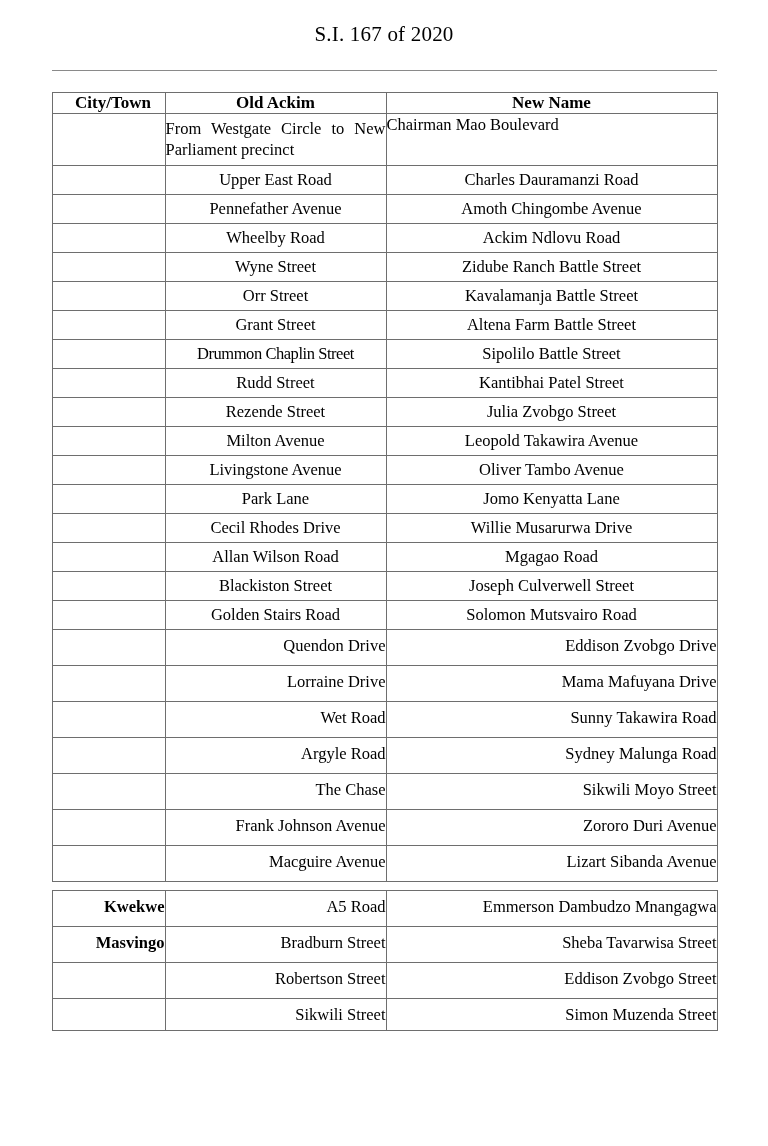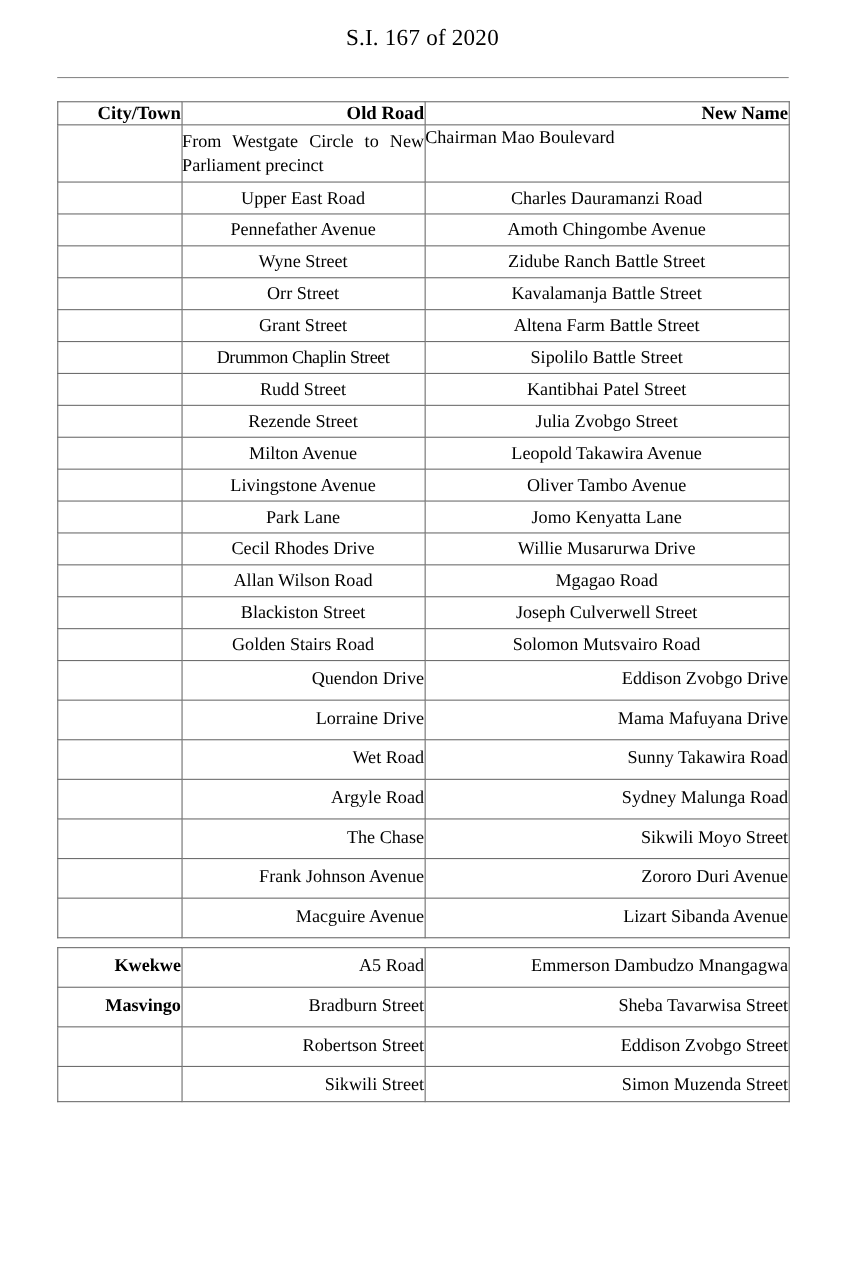--- a/index.html
+++ b/index.html
@@ -69,21 +69,21 @@
 
   
   table.rename {
     border: 1.3px solid #3a3a3a;
   }
 
   th.hcell {
     font-weight: bold;
     font-size: 17px;
     line-height: 20px;
-    text-align: right;
+    text-align: center;
     padding: 4px 0 5px 7px;
     border-bottom: 1.4px solid #3a3a3a;
   }
   th.hcell.city { padding-left: 9px; }
 
   td.cell {
     padding: 4px 7px 4px 7px;
     line-height: 21px;
     font-size: 16.5px;
     white-space: normal;
@@ -124,39 +124,44 @@
   <div class="tbl-wrap first">
     <table class="rename">
       <colgroup>
         <col class="c-city">
           <col class="c-old">
           <col class="c-new">
       </colgroup>
       <thead>
         <tr>
           <th class="hcell city">City/Town</th>
-          <th class="hcell">Old Road</th>
+          <th class="hcell">Old Ackim</th>
           <th class="hcell">New Name</th>
         </tr>
       </thead>
       <tbody id="body-block-0">
           <tr class="r-wrap">
             <td class="cell city"></td>
             <td class="cell old">From Westgate Circle to New Parliament precinct</td>
             <td class="cell new">Chairman Mao Boulevard</td>
           </tr>
           <tr class="r-normal">
             <td class="cell city"></td>
             <td class="cell old">Upper East Road</td>
             <td class="cell new">Charles Dauramanzi Road</td>
           </tr>
           <tr class="r-normal">
             <td class="cell city"></td>
             <td class="cell old">Pennefather Avenue</td>
             <td class="cell new">Amoth Chingombe Avenue</td>
+          </tr>
+          <tr class="r-normal">
+            <td class="cell city"></td>
+            <td class="cell old">Wheelby Road</td>
+            <td class="cell new">Ackim Ndlovu Road</td>
           </tr>
           <tr class="r-normal">
             <td class="cell city"></td>
             <td class="cell old">Wyne Street</td>
             <td class="cell new">Zidube Ranch Battle Street</td>
           </tr>
           <tr class="r-normal">
             <td class="cell city"></td>
             <td class="cell old">Orr Street</td>
             <td class="cell new">Kavalamanja Battle Street</td>

